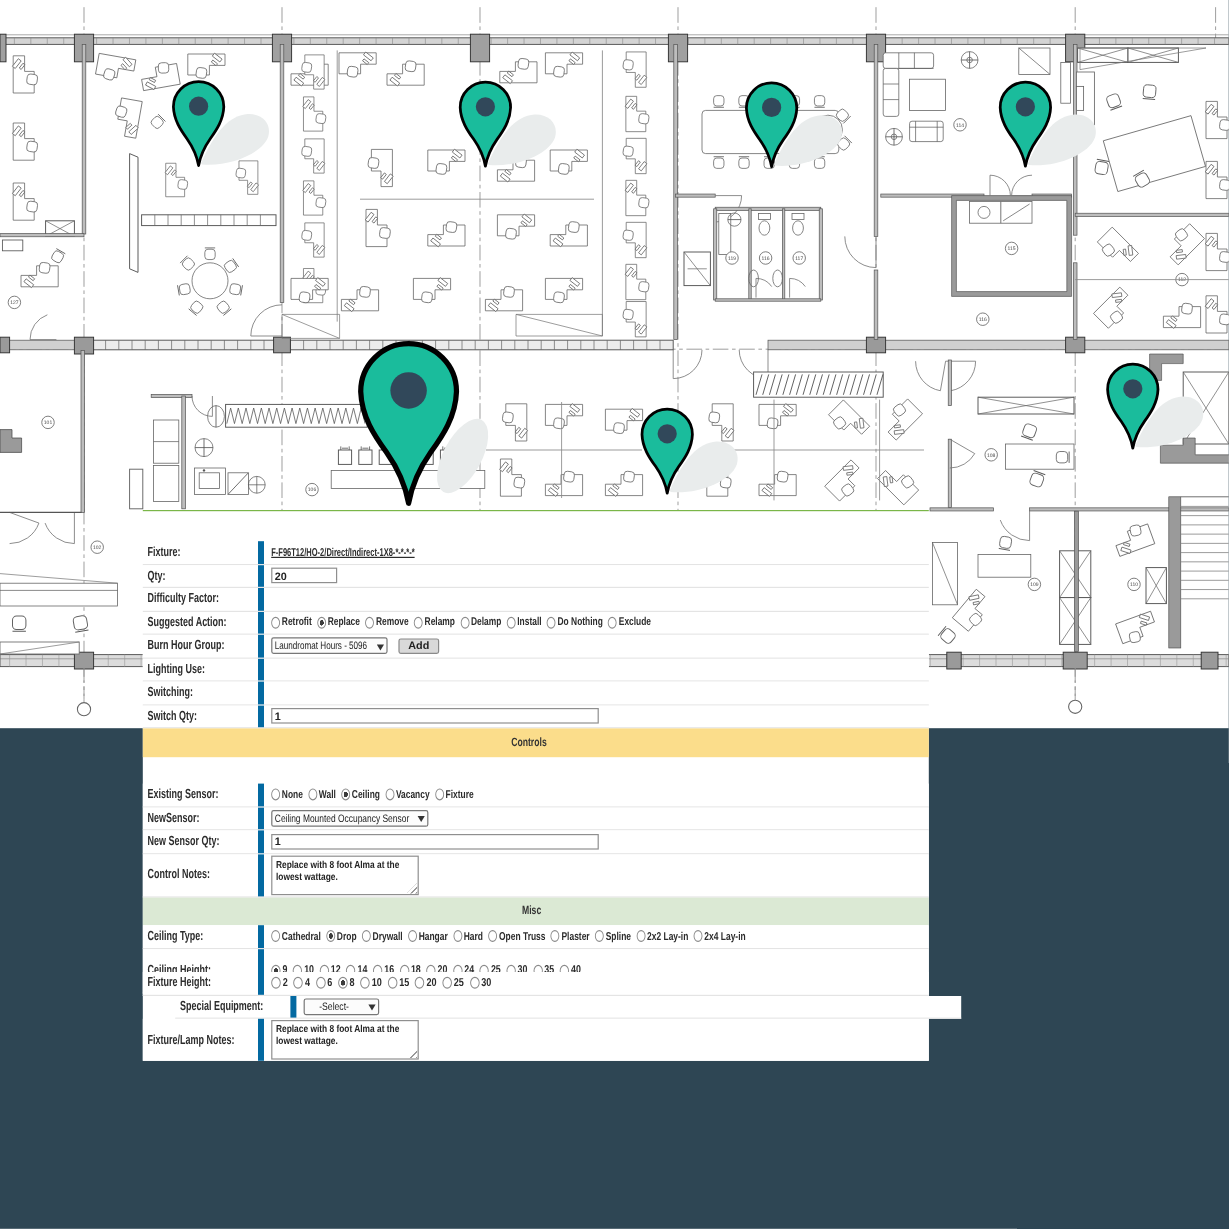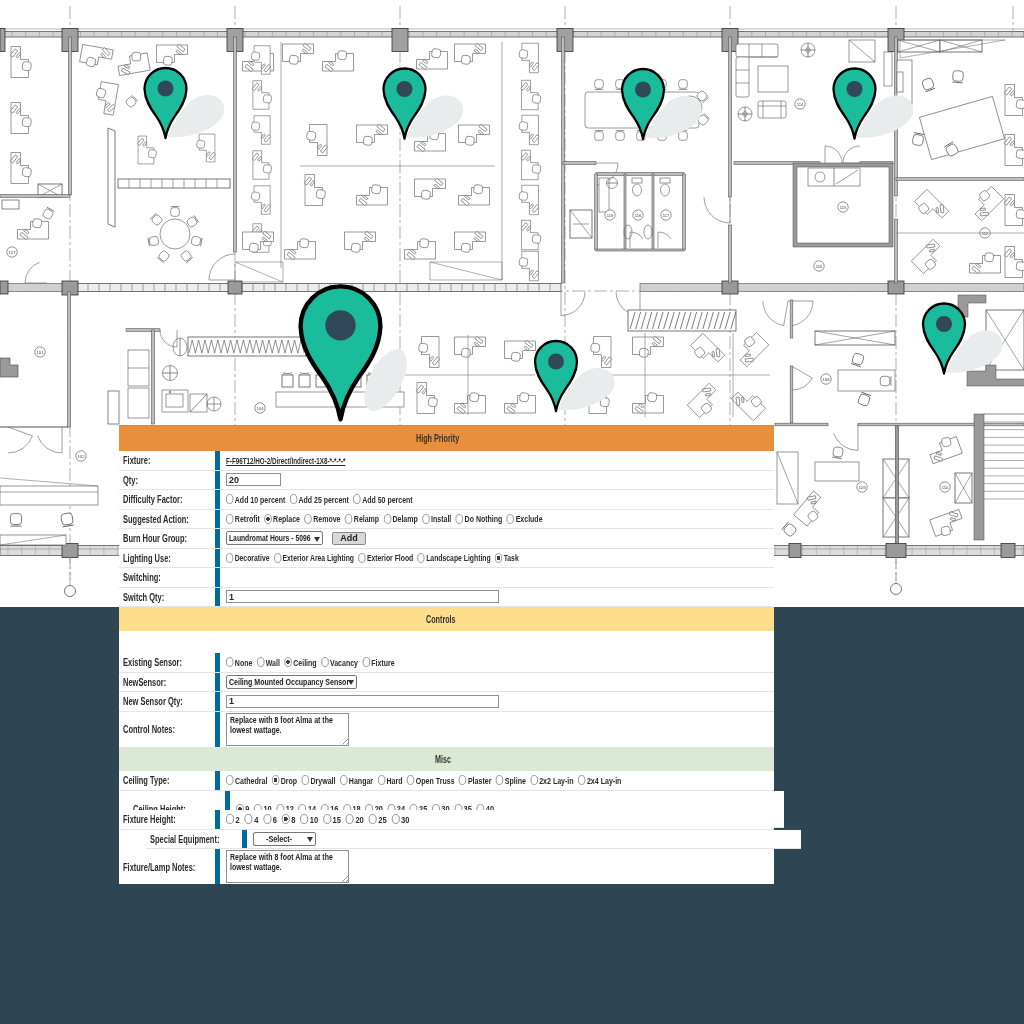--- a/index.html
+++ b/index.html
@@ -16,21 +16,21 @@
   .sq{display:inline-flex;align-items:center;transform-origin:0 50%;font-style:normal;white-space:nowrap;}
   .band{position:absolute;left:0;width:655px;display:flex;align-items:center;justify-content:center;
         font-size:10px;font-weight:bold;color:#333;}
   .radio{display:inline-block;width:8px;height:8px;border:1px solid #8a8a8a;border-radius:50%;
          background:#fff;margin-right:2px;vertical-align:-1px;flex:none;}
   .radio.on{background:radial-gradient(circle,#3c3c3c 0 2.2px,#fff 2.4px);}
   .opt{margin-right:6px;display:inline-flex;align-items:center;}
   .tin{display:inline-flex;align-items:center;box-sizing:border-box;height:13px;border:1px solid #8f8f8f;
        background:#fff;font-size:9px;font-weight:bold;color:#222;padding:0 2px;}
   .sel{position:relative;display:inline-flex;align-items:center;box-sizing:border-box;height:14px;
-       border:1px solid #777;border-radius:2px;background:#fcfcfc;font-size:9px;font-weight:bold;color:#222;padding:0 2px;overflow:hidden;}
+       border:1px solid #777;border-radius:2px;background:#fcfcfc;font-size:9px;font-weight:normal;color:#222;padding:0 2px;overflow:hidden;}
   .arr{position:absolute;right:2px;top:4.5px;width:0;height:0;border-left:3.5px solid transparent;border-right:3.5px solid transparent;
        border-top:5px solid #333;}
   .btn{display:inline-flex;align-items:center;justify-content:center;box-sizing:border-box;height:13px;width:34px;
        border:1px solid #8a8a8a;border-radius:2px;background:#d9d9d9;font-size:9px;font-weight:bold;color:#222;margin-left:9px;}
   .ta{position:relative;box-sizing:border-box;border:1px solid #8f8f8f;background:#fff;width:123px;height:33px;
       font-size:8.5px;font-weight:bold;color:#222;padding:1px 3px;line-height:10px;white-space:normal;display:inline-block;}
   .grip{position:absolute;right:0;bottom:0;width:9px;height:9px;
         background:repeating-linear-gradient(135deg,transparent 0 2px,#999 2px 3px);
         clip-path:polygon(100% 0,100% 100%,0 100%);}
 </style>
@@ -1189,23 +1189,20 @@
     </g>
 
 <g transform="translate(340.5,322.5) scale(1.9)">
       <path d="M0,51 C-1.5,42.5 -4.5,36 -9.7,28.6 C-15,21.3 -20.6,13 -21,2 A21,21 0 1,1 21,2 C20.6,13 15,21.3 9.7,28.6 C4.5,36 1.5,42.5 0,51 Z" fill="#1abc9c" stroke="#000" stroke-width="2.3" stroke-linejoin="round"></path>
       <circle cx="0" cy="1.5" r="8" fill="#31485a"></circle>
     </g>
 </svg>
 
 <div id="panel">
 
-  <div class="band" style="top:0;height:25px;background:#e78f3b;">
-      <i class="sq" style="transform:scaleX(0.72)">High Priority</i>
-    </div>
 
   <div class="row" style="top:25px;height:19.5px;">
       <div class="lab">
         <i class="sq" style="transform:scaleX(0.68)">Fixture:</i>
       </div>
     <div class="val">
         <i class="sq" style="transform:scaleX(0.66);text-decoration:underline;">F-F96T12/HO-2/Direct/Indirect-1X8-*-*-*-*</i>
       </div>
     </div>
 
@@ -1214,27 +1211,20 @@
         <i class="sq" style="transform:scaleX(0.68)">Qty:</i>
       </div>
     <div class="val">
         <span class="tin" style="width:55px;">20</span>
       </div>
     </div>
 
   <div class="row" style="top:64px;height:19.5px;">
       <div class="lab">
         <i class="sq" style="transform:scaleX(0.68)">Difficulty Factor:</i>
-      </div>
-    <div class="val">
-        <i class="sq vv" style="transform:scaleX(0.735)">
-          <span class="opt"><span class="radio"></span>Add 10 percent</span>
-          <span class="opt"><span class="radio"></span>Add 25 percent</span>
-          <span class="opt"><span class="radio"></span>Add 50 percent</span>
-        </i>
       </div>
     </div>
 
   <div class="row" style="top:83.5px;height:19.5px;">
       <div class="lab">
         <i class="sq" style="transform:scaleX(0.68)">Suggested Action:</i>
       </div>
     <div class="val">
         <i class="sq vv" style="transform:scaleX(0.738)">
           <span class="opt"><span class="radio"></span>Retrofit</span>
@@ -1258,29 +1248,20 @@
           <i class="sq" style="transform:scaleX(0.75)">Laundromat Hours - 5096</i>
           <span class="arr"></span>
         </span>
         <span class="btn">Add</span>
       </div>
     </div>
 
   <div class="row" style="top:122.5px;height:19.5px;">
       <div class="lab">
         <i class="sq" style="transform:scaleX(0.68)">Lighting Use:</i>
-      </div>
-    <div class="val">
-        <i class="sq vv" style="transform:scaleX(0.719)">
-          <span class="opt"><span class="radio"></span>Decorative</span>
-          <span class="opt"><span class="radio"></span>Exterior Area Lighting</span>
-          <span class="opt"><span class="radio"></span>Exterior Flood</span>
-          <span class="opt"><span class="radio"></span>Landscape Lighting</span>
-          <span class="opt"><span class="radio on"></span>Task</span>
-        </i>
       </div>
     </div>
 
   <div class="row" style="top:142px;height:19.5px;">
       <div class="lab">
         <i class="sq" style="transform:scaleX(0.68)">Switching:</i>
       </div>
     </div>
 
   <div class="row" style="top:161.5px;height:19.5px;">
@@ -1359,21 +1340,21 @@
           <span class="opt"><span class="radio"></span>Hard</span>
           <span class="opt"><span class="radio"></span>Open Truss</span>
           <span class="opt"><span class="radio"></span>Plaster</span>
           <span class="opt"><span class="radio"></span>Spline</span>
           <span class="opt"><span class="radio"></span>2x2 Lay-in</span>
           <span class="opt"><span class="radio"></span>2x4 Lay-in</span>
         </i>
       </div>
     </div>
 
-  <div class="row" style="top:364.5px;height:37px;margin-left:10px;">
+  <div class="row" style="top:364.5px;height:37px;">
       <div class="lab">
         <i class="sq" style="transform:scaleX(0.68)">Ceiling Height:</i>
       </div>
     <div class="val">
         <i class="sq vv" style="transform:scaleX(0.778)">
           <span class="opt"><span class="radio on"></span>9</span>
           <span class="opt"><span class="radio"></span>10</span>
           <span class="opt"><span class="radio"></span>12</span>
           <span class="opt"><span class="radio"></span>14</span>
           <span class="opt"><span class="radio"></span>16</span>

